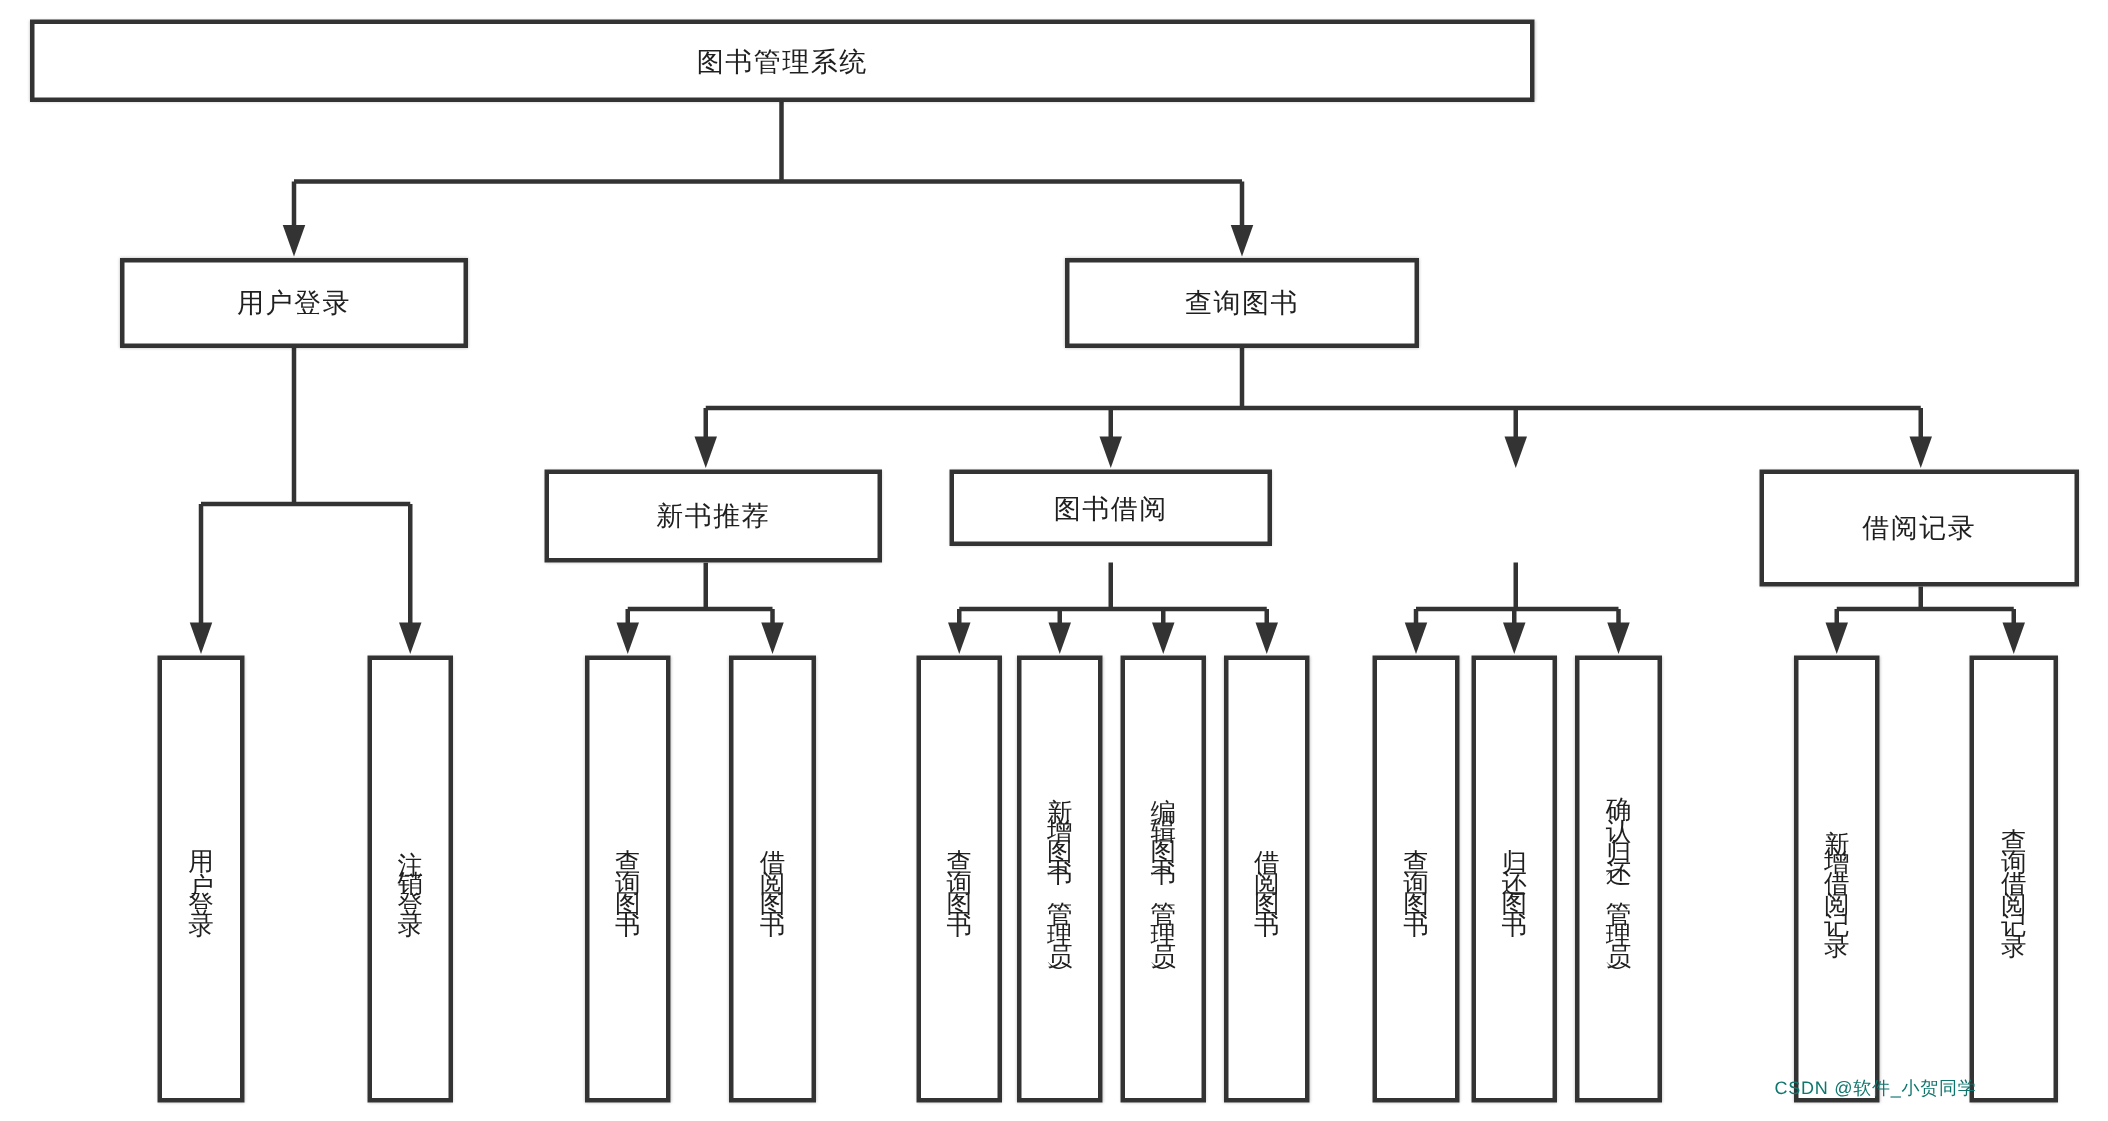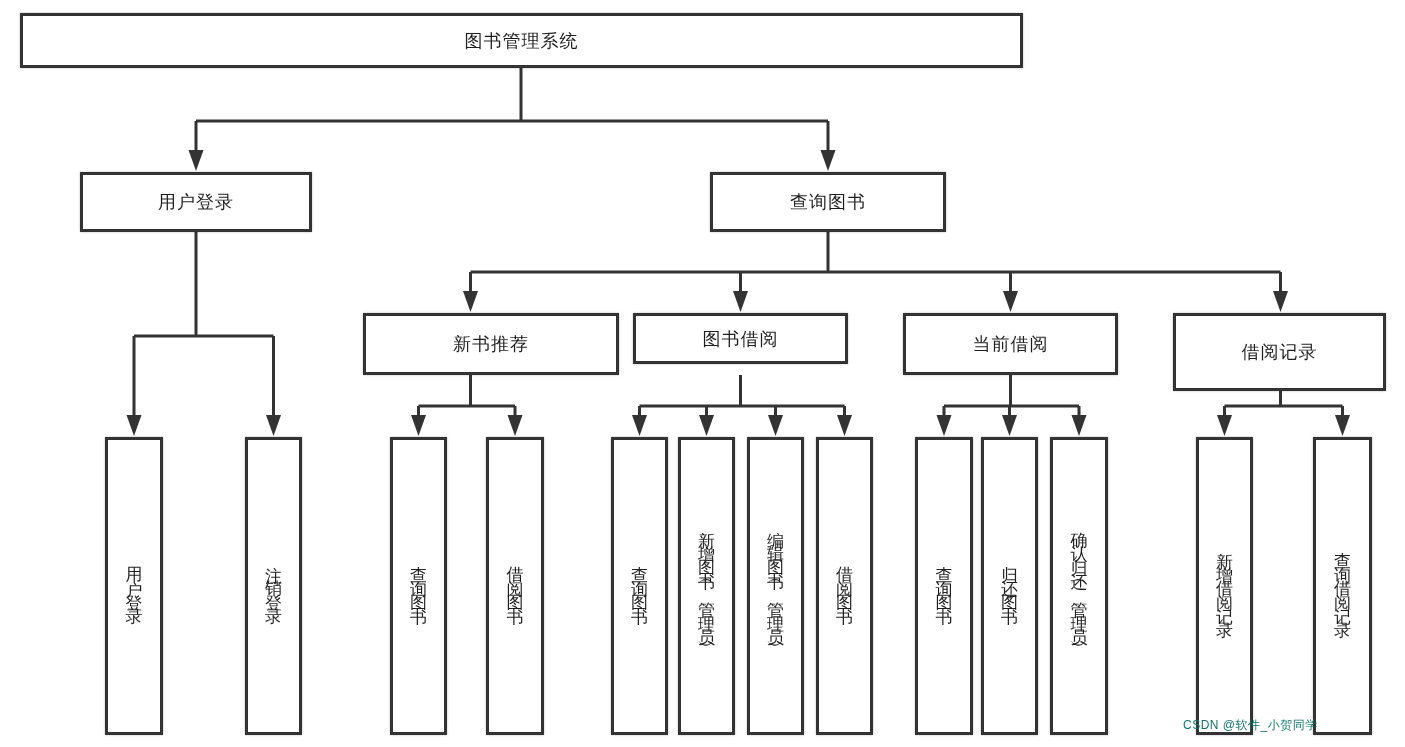--- a/index.html
+++ b/index.html
@@ -110,28 +110,25 @@
     <span>图书管理系统</span>
   </div>
 
   <div class="node h" style="left:80px; top:172px; width:232px; height:60px;">
     <span>用户登录</span>
   </div>
   <div class="node h" style="left:710px; top:172px; width:236px; height:60px;">
     <span>查询图书</span>
   </div>
 
-  <div class="node h" style="left:363px; top:313px; width:256px; height:62px;">
+  <div class="node h" style="left:363px; top:313px; width:225px; height:62px;">
     <span>新书推荐</span>
   </div>
   <div class="node h" style="left:633px; top:313px; width:215px; height:51px;">
     <span>图书借阅</span>
-  </div>
-  <div class="node h" style="left:903px; top:313px; width:215px; height:62px;">
-    <span>当前借阅</span>
   </div>
   <div class="node h" style="left:1173px; top:313px; width:213px; height:78px;">
     <span>借阅记录</span>
   </div>
 
   <div class="node v" style="left:105px; top:437px; width:58px; height:298px;">
     <span>用户登录</span>
   </div>
   <div class="node v" style="left:245px; top:437px; width:57px; height:298px;">
     <span>注销登录</span>

